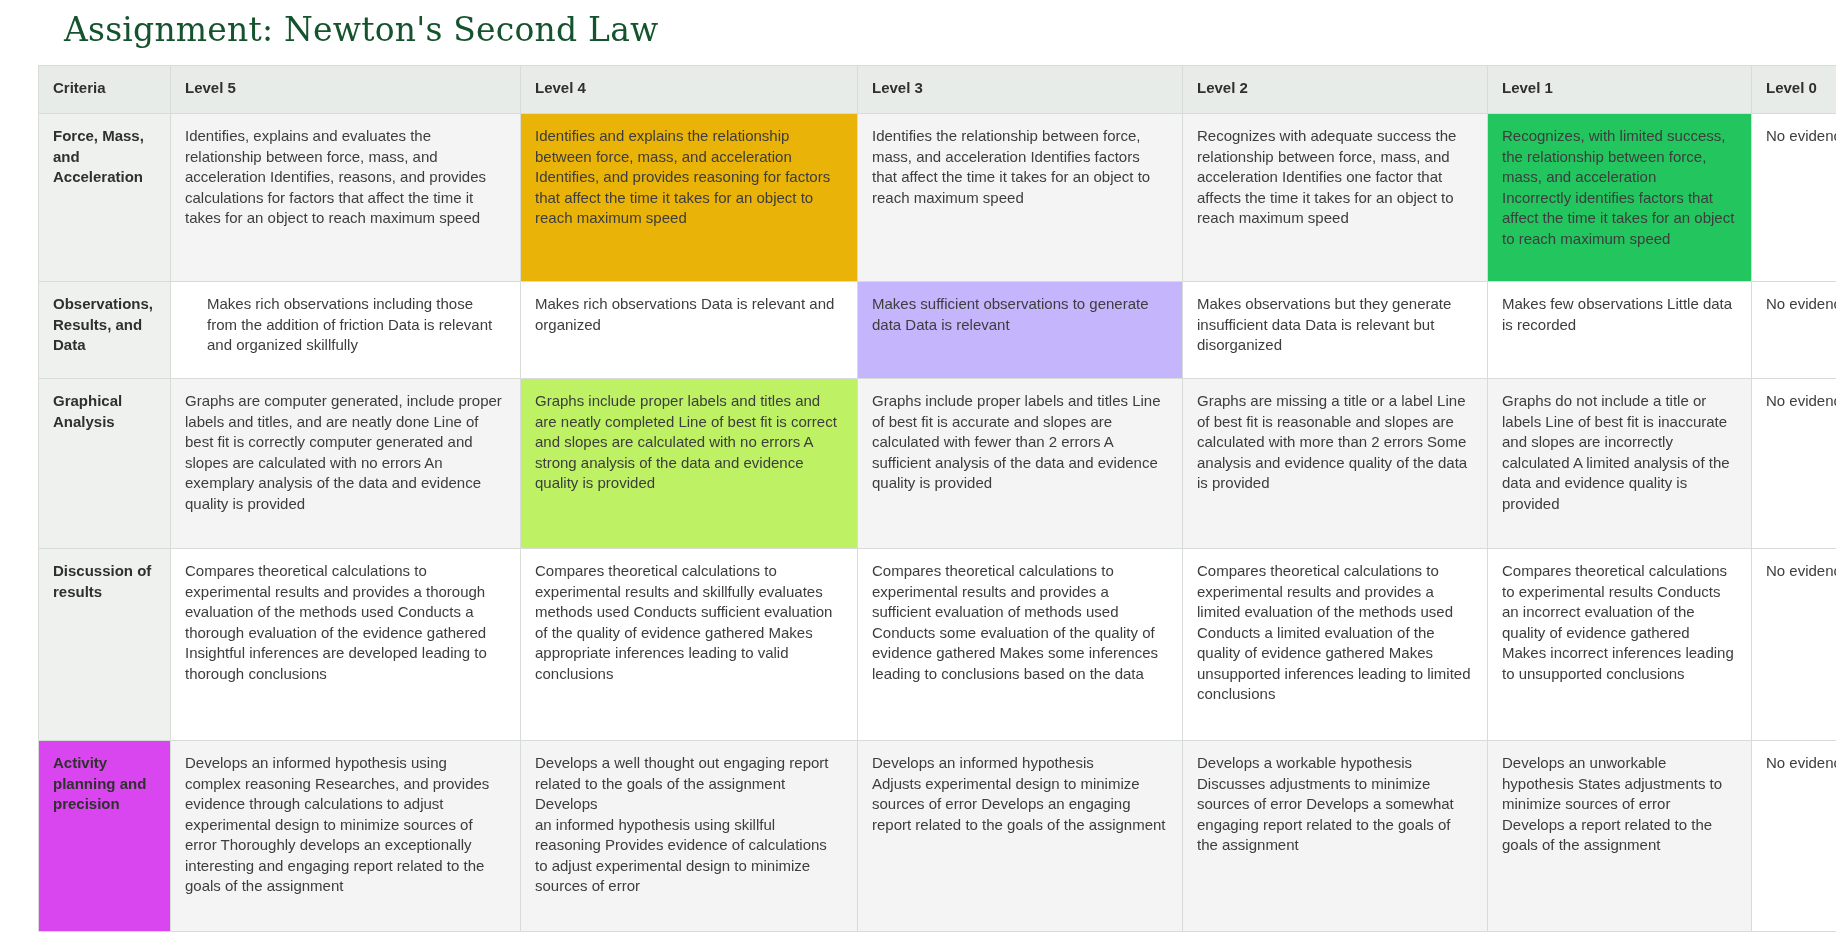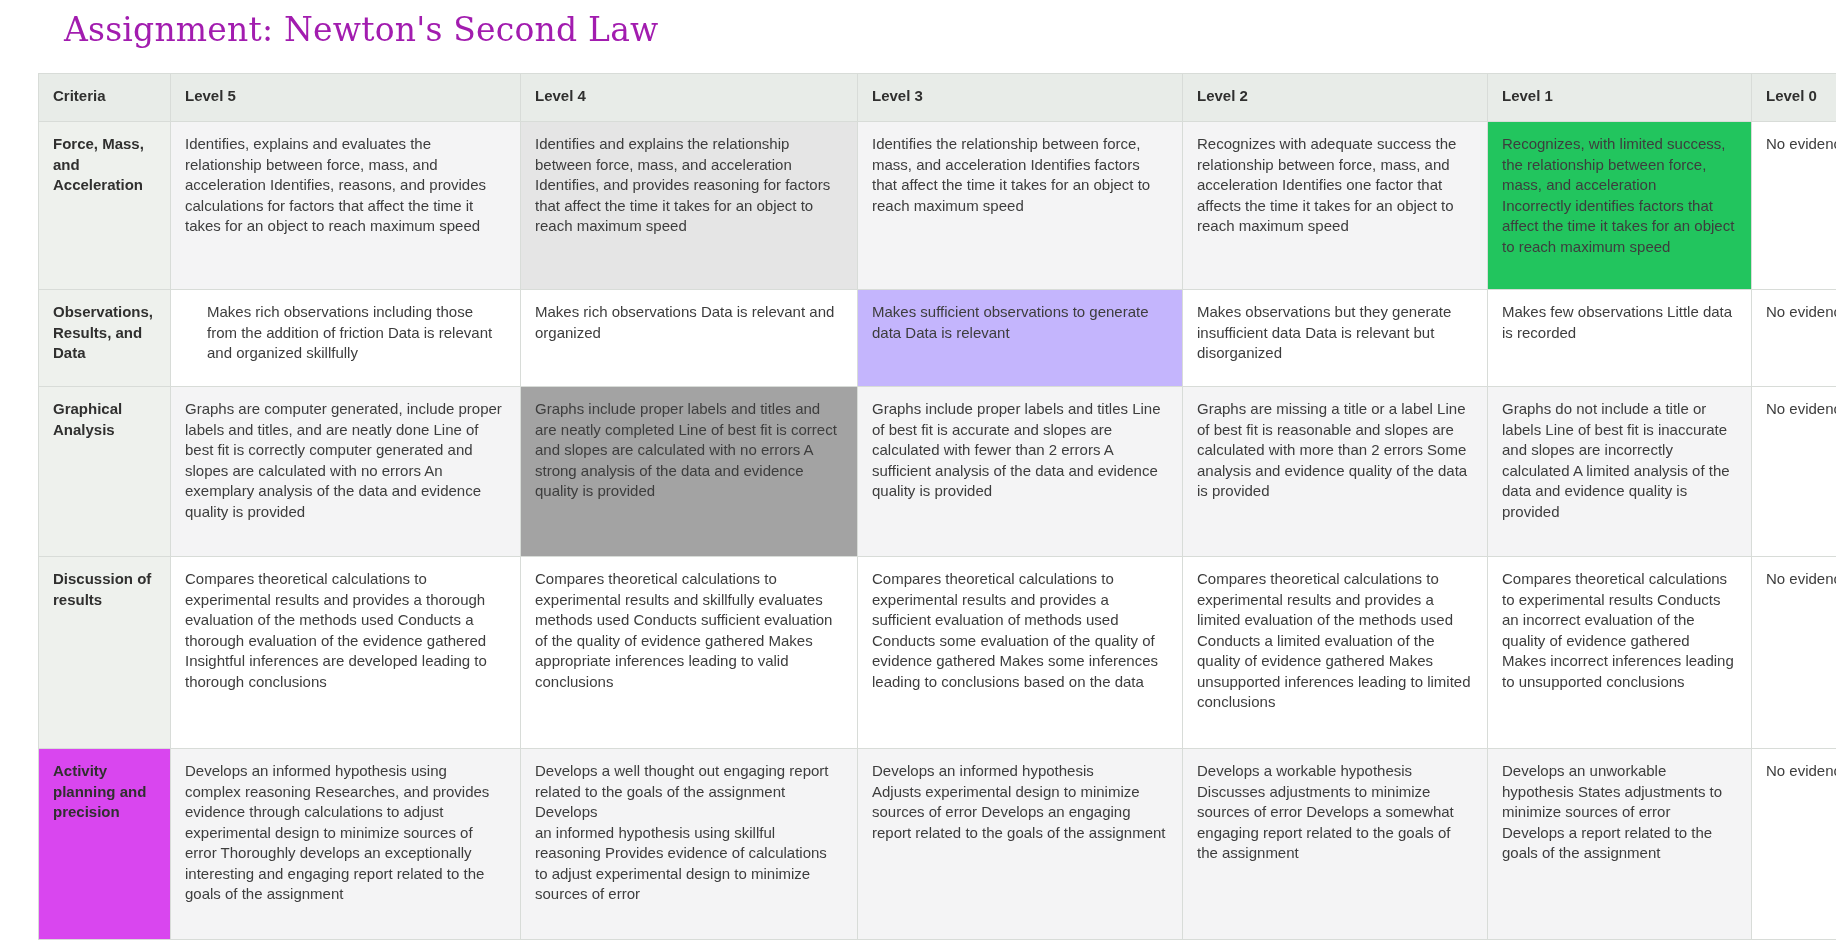--- a/index.html
+++ b/index.html
@@ -14,26 +14,26 @@
     font-family: "Liberation Sans", sans-serif;
     --header-bg: #e8ece8;
     --criteria-bg: #eef1ed;
     --stripe-bg: #f4f4f5;
     --cell-white: #ffffff;
     --border: #d8dcd8;
     --text: #3d3d3d;
     --heading-text: #30302f;
   }
   .page-title {
-    margin: 10px 0 24px 64px;
+    margin: 10px 0 16px 64px;
     font-family: "DejaVu Serif", serif;
     font-weight: 500;
     font-size: 33px;
     letter-spacing: 0.2px;
-    color: #a21caf;
+    color: #14532d;
   }
   .table-wrap {
     margin-left: 38px;
     overflow: hidden;
   }
   table.rubric {
     border-collapse: collapse;
     table-layout: fixed;
     width: 1863px;
   }
@@ -95,40 +95,40 @@
           <th>Level 3</th>
           <th>Level 2</th>
           <th>Level 1</th>
           <th>Level 0</th>
         </tr>
     </thead>
     <tbody>
         <tr>
           <td class="criteria" style="background: rgb(238, 241, 237);">Force, Mass, and Acceleration</td>
           <td style="background: rgb(244, 244, 245);">Identifies, explains and evaluates the relationship between force, mass, and acceleration Identifies, reasons, and provides calculations for factors that affect the time it takes for an object to reach maximum speed</td>
-          <td style="background: #e5e5e5;">Identifies and explains the relationship between force, mass, and acceleration Identifies, and provides reasoning for factors that affect the time it takes for an object to reach maximum speed</td>
+          <td style="background: #eab308;">Identifies and explains the relationship between force, mass, and acceleration Identifies, and provides reasoning for factors that affect the time it takes for an object to reach maximum speed</td>
           <td style="background: rgb(244, 244, 245);">Identifies the relationship between force, mass, and acceleration Identifies factors that affect the time it takes for an object to reach maximum speed</td>
           <td style="background: rgb(244, 244, 245);">Recognizes with adequate success the relationship between force, mass, and acceleration Identifies one factor that affects the time it takes for an object to reach maximum speed</td>
           <td style="background: #22c55e;">Recognizes, with limited success, the relationship between force, mass, and acceleration
 Incorrectly identifies factors that affect the time it takes for an object to reach maximum speed</td>
           <td style="background: rgb(255, 255, 255);">No evidence</td>
         </tr>
         <tr>
           <td class="criteria" style="background: rgb(238, 241, 237);">Observations, Results, and Data</td>
           <td style="background: rgb(255, 255, 255); padding-left: 36px;">Makes rich observations including those from the addition of friction Data is relevant and organized skillfully</td>
           <td style="background: rgb(255, 255, 255); margin-left: 24px;">Makes rich observations Data is relevant and organized</td>
           <td style="background: #c4b5fd;">Makes sufficient observations to generate data Data is relevant</td>
           <td style="background: rgb(255, 255, 255);">Makes observations but they generate insufficient data Data is relevant but disorganized</td>
           <td style="background: rgb(255, 255, 255);">Makes few observations Little data is recorded</td>
           <td style="background: rgb(255, 255, 255);">No evidence</td>
         </tr>
         <tr>
           <td class="criteria" style="background: rgb(238, 241, 237);">Graphical Analysis</td>
           <td style="background: rgb(244, 244, 245);">Graphs are computer generated, include proper labels and titles, and are neatly done Line of best fit is correctly computer generated and slopes are calculated with no errors An exemplary analysis of the data and evidence quality is provided</td>
-          <td style="background: #a3a3a3;">Graphs include proper labels and titles and are neatly completed Line of best fit is correct and slopes are calculated with no errors A strong analysis of the data and evidence quality is provided</td>
+          <td style="background: #bef264;">Graphs include proper labels and titles and are neatly completed Line of best fit is correct and slopes are calculated with no errors A strong analysis of the data and evidence quality is provided</td>
           <td style="background: rgb(244, 244, 245);">Graphs include proper labels and titles Line of best fit is accurate and slopes are calculated with fewer than 2 errors A sufficient analysis of the data and evidence quality is provided</td>
           <td style="background: rgb(244, 244, 245);">Graphs are missing a title or a label Line of best fit is reasonable and slopes are calculated with more than 2 errors Some analysis and evidence quality of the data is provided</td>
           <td style="background: rgb(244, 244, 245);">Graphs do not include a title or labels Line of best fit is inaccurate and slopes are incorrectly calculated A limited analysis of the data and evidence quality is provided</td>
           <td style="background: rgb(255, 255, 255);">No evidence</td>
         </tr>
         <tr>
           <td class="criteria" style="background: rgb(238, 241, 237);">Discussion of results</td>
           <td style="background: rgb(255, 255, 255);">Compares theoretical calculations to experimental results and provides a thorough evaluation of the methods used Conducts a thorough evaluation of the evidence gathered Insightful inferences are developed leading to thorough conclusions</td>
           <td style="background: rgb(255, 255, 255);">Compares theoretical calculations to experimental results and skillfully evaluates methods used Conducts sufficient evaluation of the quality of evidence gathered Makes appropriate inferences leading to valid conclusions</td>
           <td style="background: rgb(255, 255, 255);">Compares theoretical calculations to experimental results and provides a sufficient evaluation of methods used Conducts some evaluation of the quality of evidence gathered Makes some inferences leading to conclusions based on the data</td>

